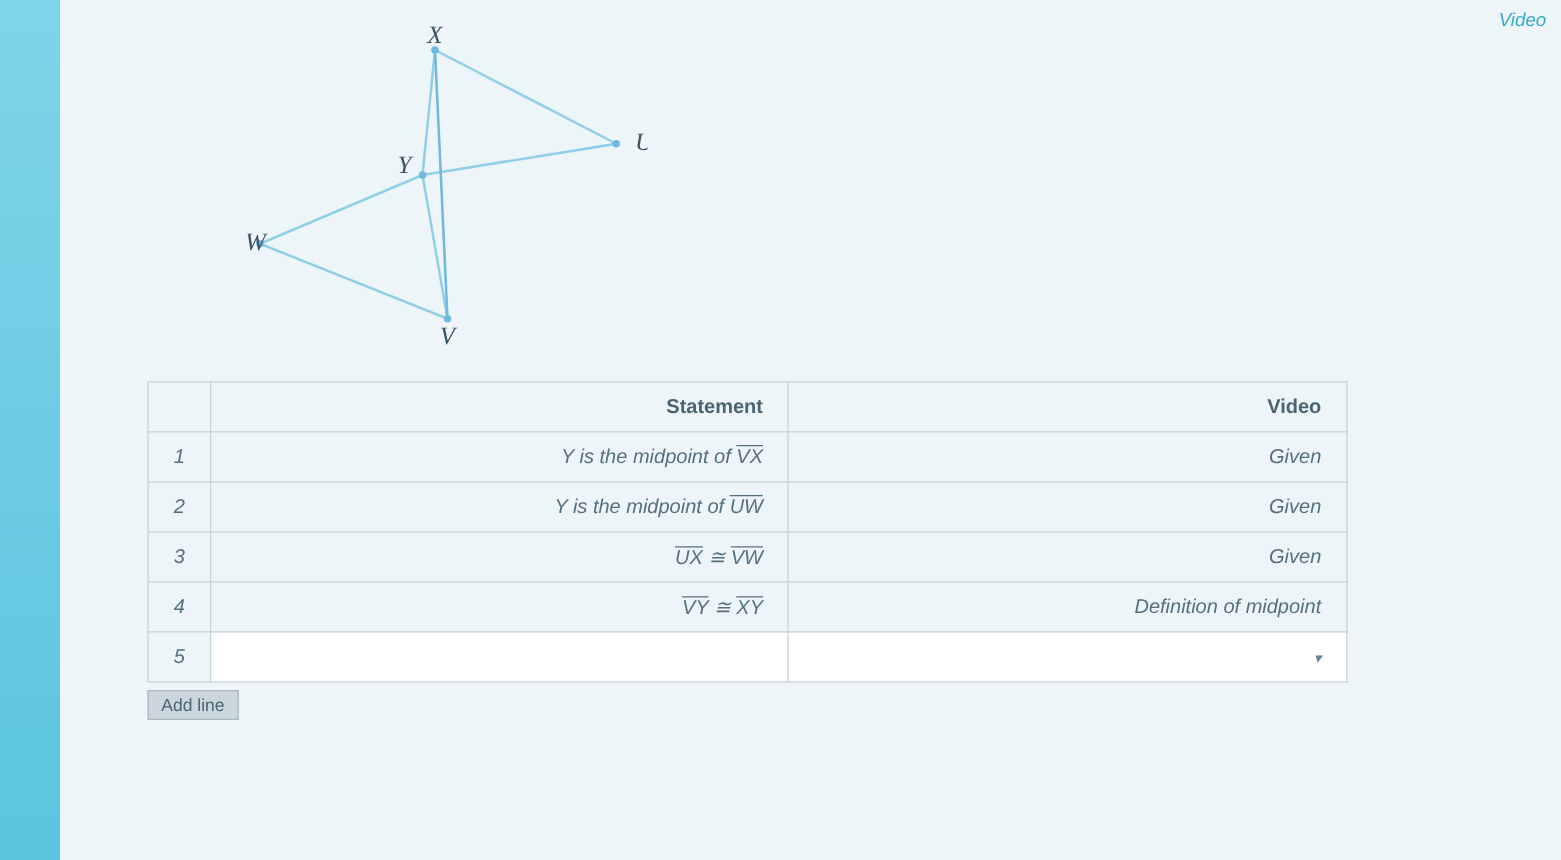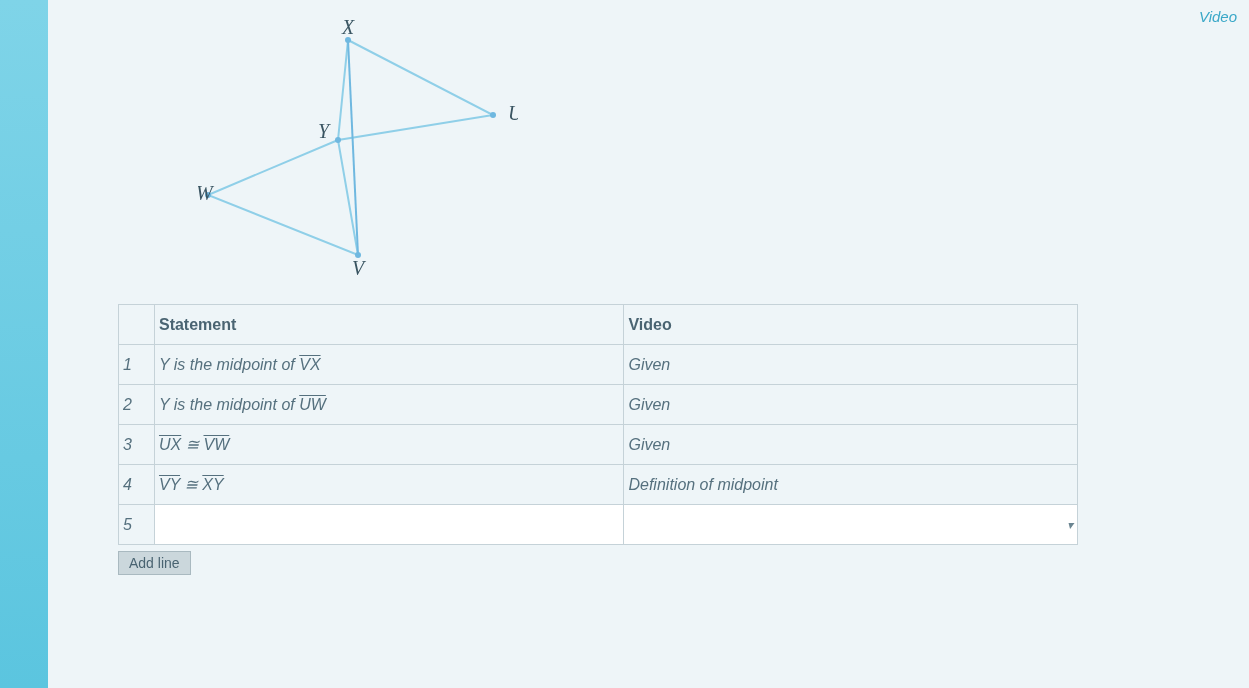--- a/index.html
+++ b/index.html
@@ -43,22 +43,22 @@
   }
   .proof-table {
     width: 960px;
     margin-left: 20px;
     border-collapse: collapse;
     background: #eef5f8;
     border: 1px solid #c5d2d8;
   }
   .proof-table th, .proof-table td {
     border: 1px solid #c5d2d8;
-    padding: 8px 4px;
-    text-align: left;
+    padding: 8px 20px;
+    text-align: right;
     color: #55707e;
     font-size: 16px;
     font-style: italic;
     height: 40px;
   }
   .proof-table th {
     font-weight: bold;
     font-style: normal;
     color: #4a6472;
   }

